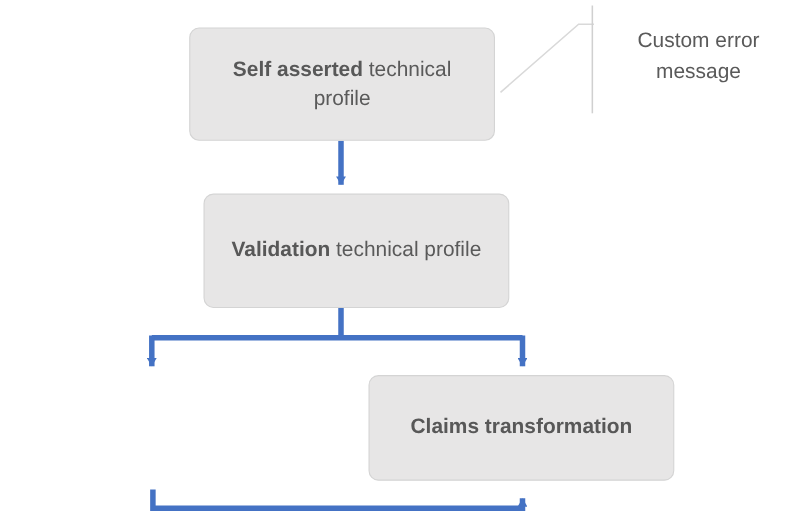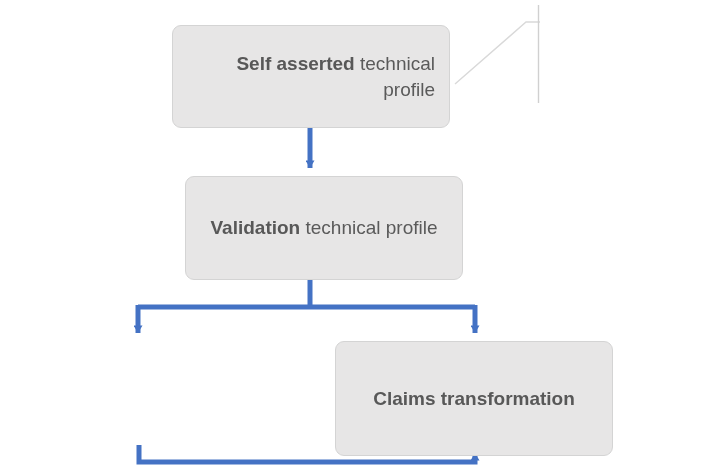--- a/index.html
+++ b/index.html
@@ -2,27 +2,27 @@
 <html><head>
 <meta charset="utf-8">
 <style>
   html,body{margin:0;padding:0;}
   body{width:727px;height:470px;background:#ffffff;
        font-family:"Liberation Sans",sans-serif;overflow:hidden;position:relative;}
   #canvas{position:absolute;inset:0;width:727px;height:470px;}
   svg.layer{position:absolute;left:0;top:0;width:727px;height:470px;pointer-events:none;}
   .node{position:absolute;background:#e7e6e6;border:1px solid #d4d4d4;border-radius:9px;
         box-sizing:border-box;display:flex;align-items:center;justify-content:center;
-        text-align:right;color:#5a5a5a;font-size:19px;line-height:1.35;padding:0 14px;}
+        text-align:center;color:#5a5a5a;font-size:19px;line-height:1.35;padding:0 14px;}
   .node .t{display:block;}
   .b{font-weight:bold;color:#585858;}
   #node-self{left:172px;top:25px;width:278px;height:103px;}
   #node-validation{left:185px;top:176px;width:278px;height:104px;}
   #node-claims-tp{left:2px;top:341px;width:278px;height:104px;}
-  #node-claims{left:335px;top:341px;width:278px;height:115px;}
+  #node-claims{left:335px;top:341px;width:278px;height:96px;}
   #callout-text{position:absolute;left:556px;top:24px;width:158px;
                 text-align:center;color:#5a5a5a;font-size:19px;line-height:1.45;}
 </style>
 </head>
 <body>
 
 <div id="canvas">
 
   <svg class="layer" viewBox="0 0 727 470" xmlns="http://www.w3.org/2000/svg">
     <defs>
@@ -54,14 +54,15 @@
 
   <div class="node" id="node-validation">
     <span class="t"><span class="b">Validation</span><span> technical profile</span></span>
   </div>
 
 
   <div class="node" id="node-claims">
     <span class="t"><span class="b">Claims transformation</span><span></span></span>
   </div>
 
+  <div id="callout-text">Custom error message</div>
 
 </div>
 
 </body></html>

